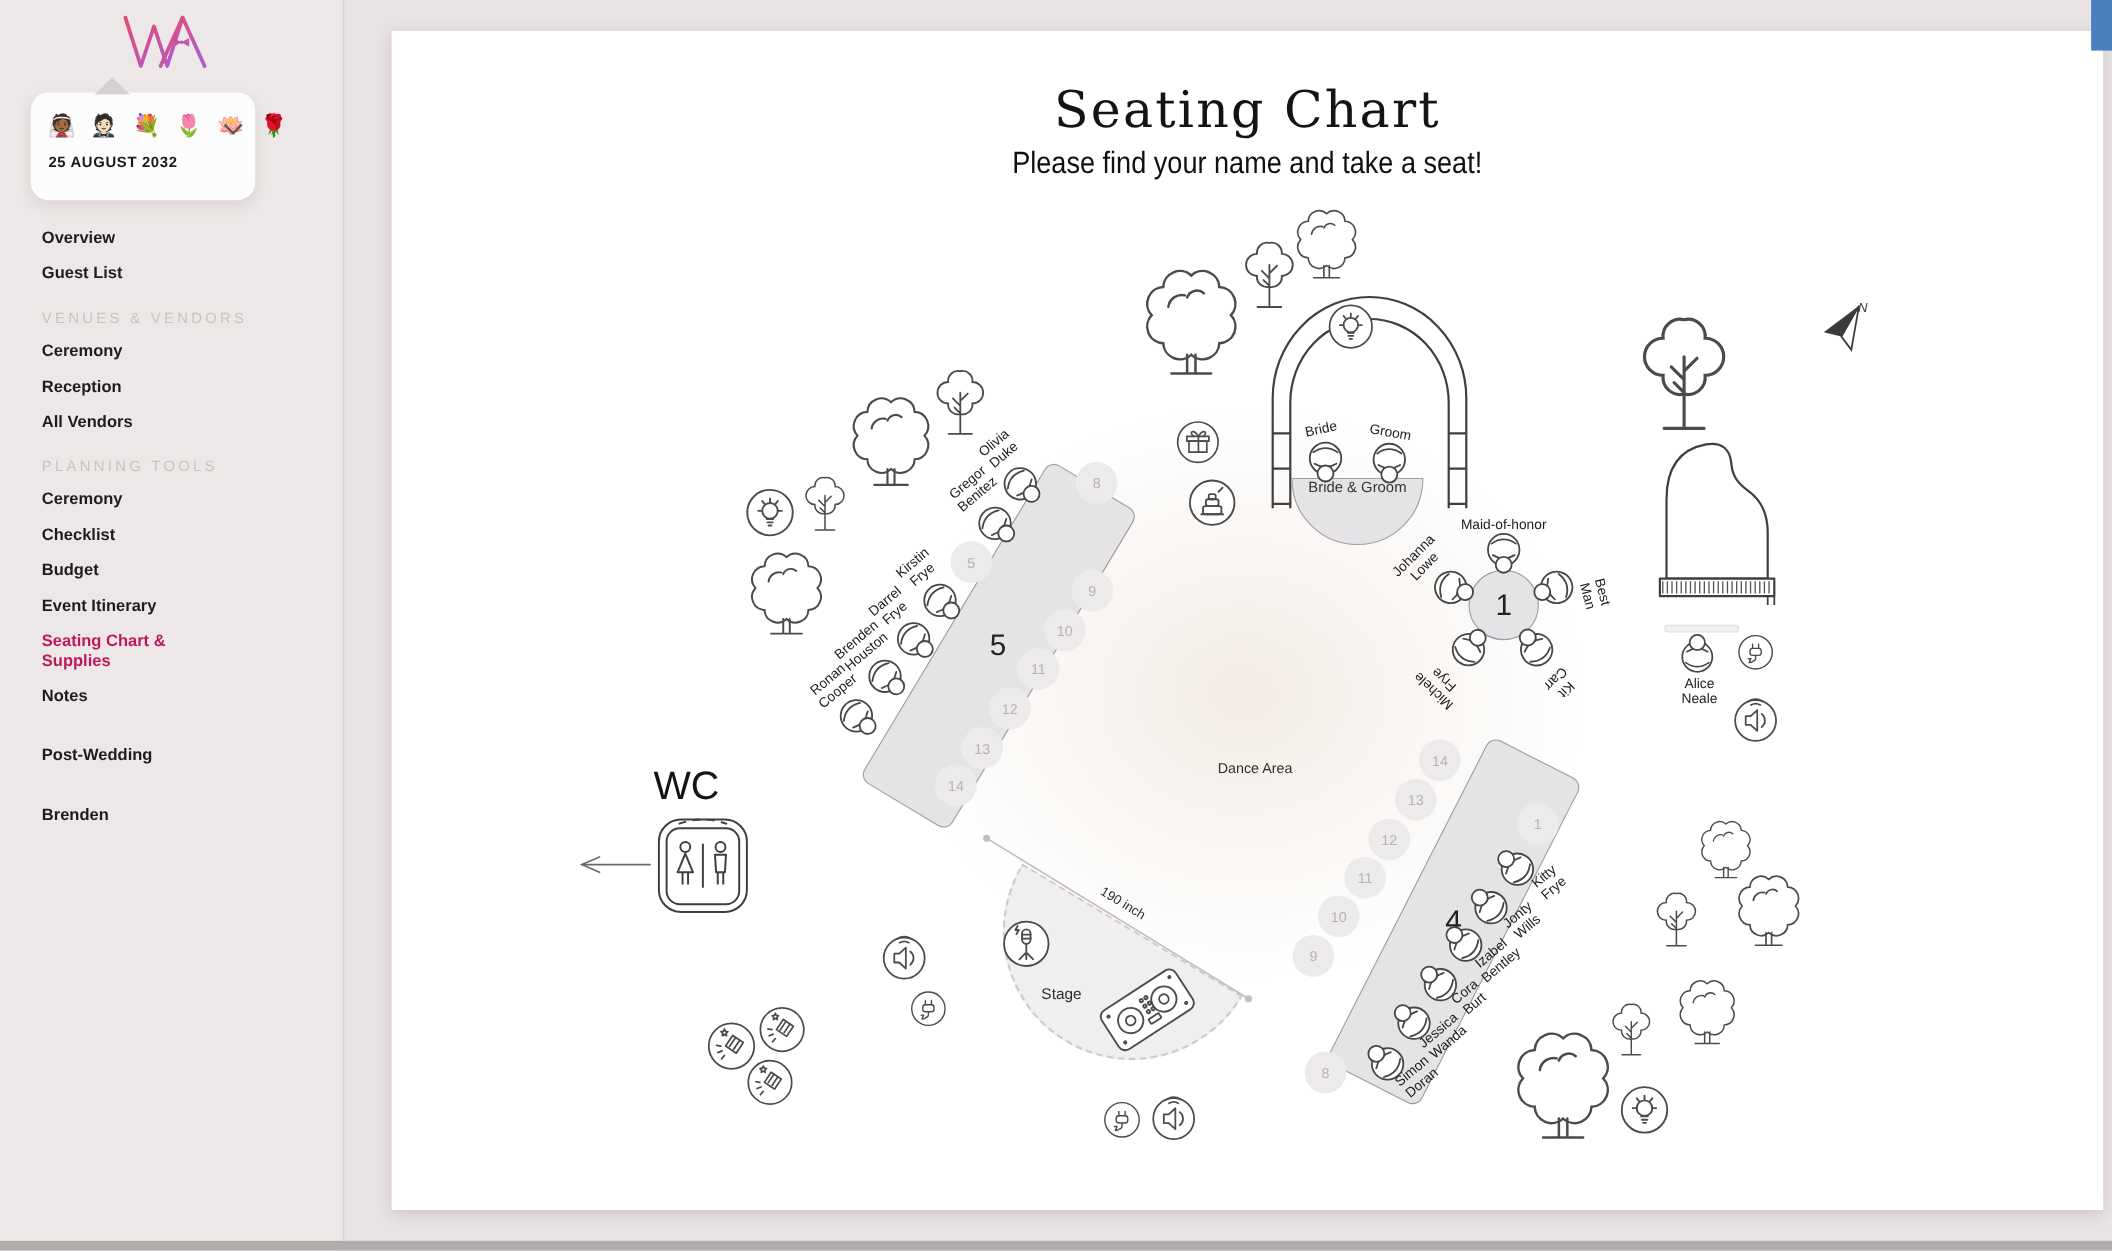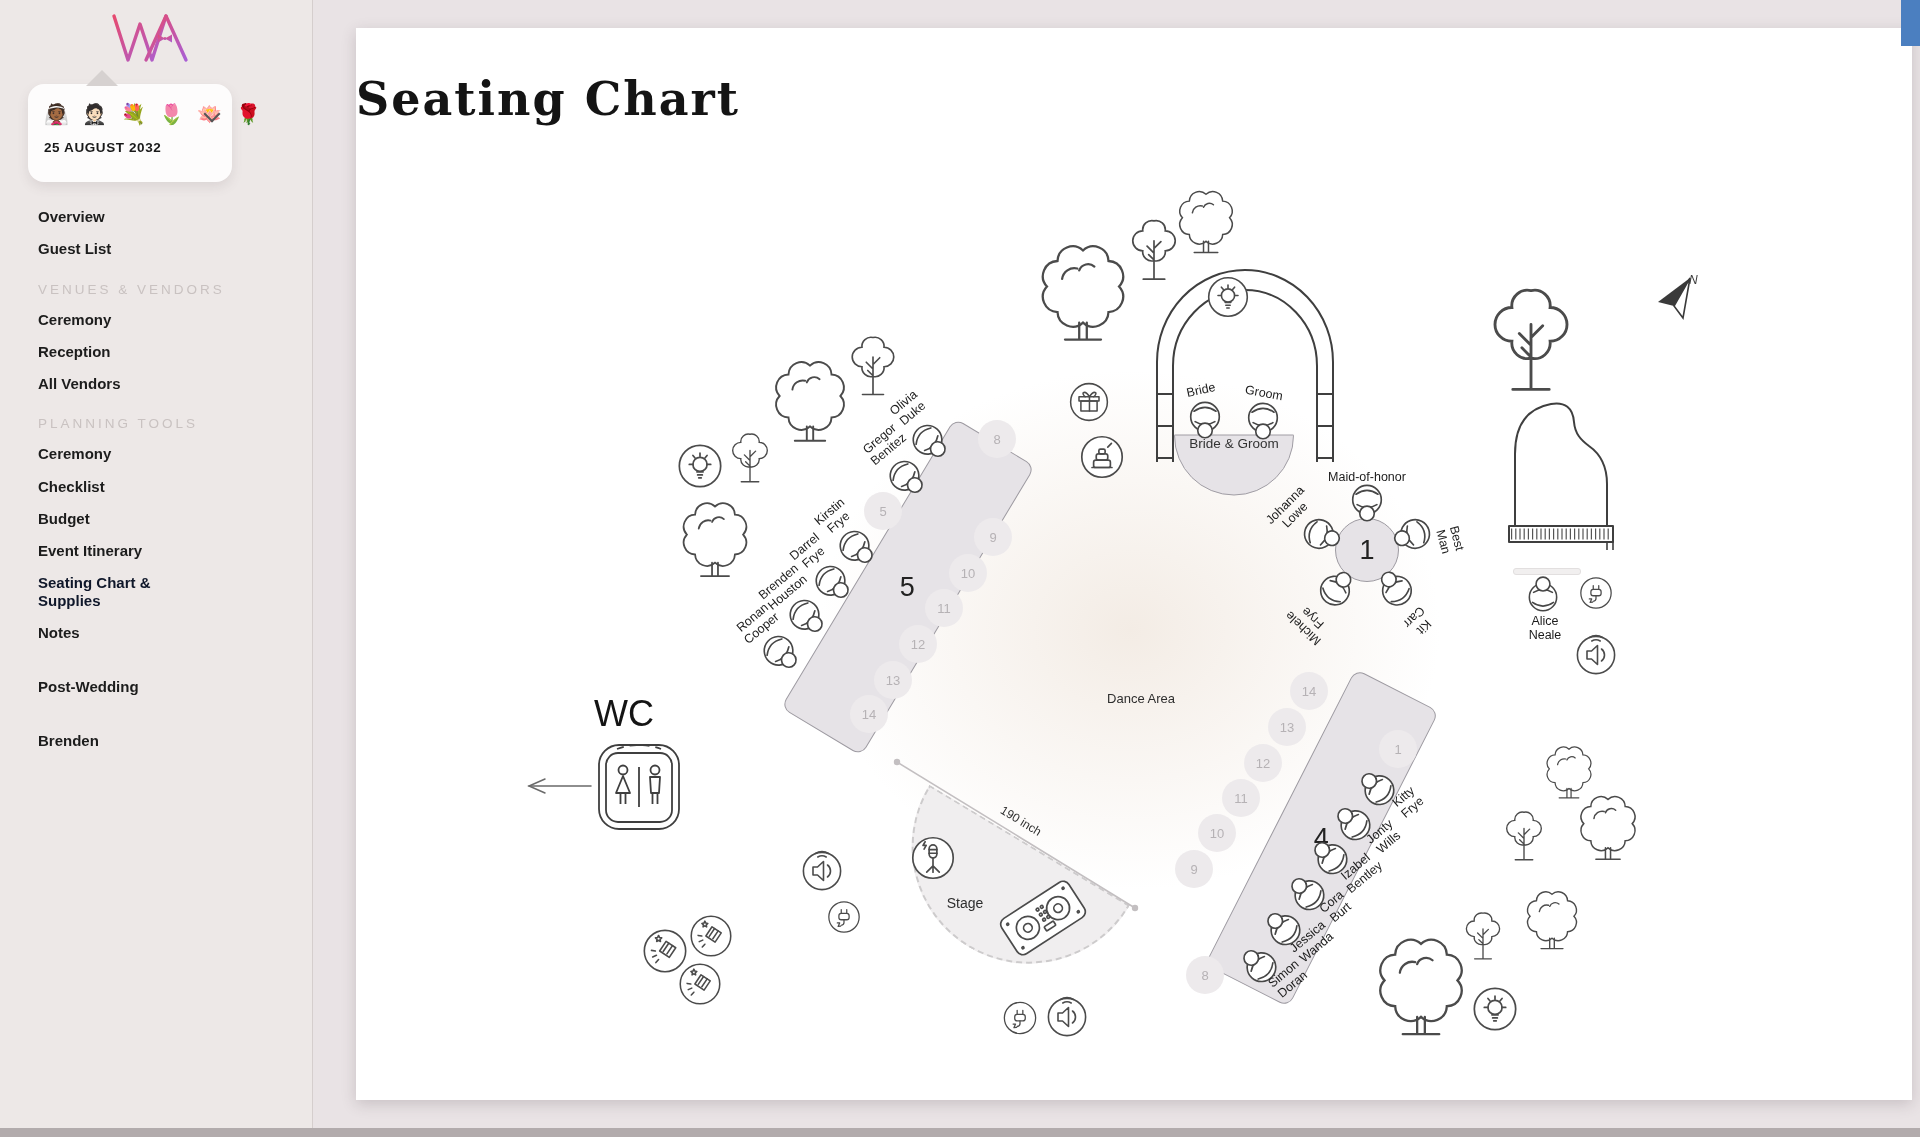--- a/index.html
+++ b/index.html
@@ -14,27 +14,27 @@
   .card-notch{position:absolute;left:58px;top:-14px;width:0;height:0;
               border-left:16px solid transparent;border-right:16px solid transparent;
               border-bottom:16px solid #d6d1d0;}
   .emoji-row{position:absolute;left:16px;top:18px;font-size:20px;letter-spacing:4px;white-space:nowrap;}
   .chevron{position:absolute;right:14px;top:24px;width:10px;height:10px;border-right:2px solid #555;
            border-bottom:2px solid #555;transform:rotate(45deg);cursor:pointer;}
   .card-date{position:absolute;left:16px;top:56px;font-size:13.5px;font-weight:700;letter-spacing:.6px;color:#191919;}
   .nav{position:absolute;left:38px;top:208px;right:16px;}
   .nav-item{font-size:15px;font-weight:600;color:#1c1c1c;margin-bottom:15px;cursor:pointer;line-height:1.15;}
   .nav-header{font-size:13.5px;font-weight:500;letter-spacing:3px;color:#c9c2c1;margin:24px 0 14px 0;}
-  .nav-item.active{color:#0f172a;max-width:168px;}
+  .nav-item.active{color:#be185d;max-width:168px;}
   .nav-gap{height:22px;}
   
   .canvas{position:absolute;left:356px;top:28px;width:1556px;height:1072px;background:#ffffff;
           box-shadow:0 4px 14px rgba(70,55,65,.20);}
-  .page-title{position:absolute;left:0;right:0;top:44px;text-align:left;
-              font-family:"DejaVu Serif",serif;font-weight:700;font-size:46px;letter-spacing:2px;color:#141414;}
+  .page-title{position:absolute;left:0;right:0;top:44px;text-align:center;
+              font-family:"DejaVu Serif",serif;font-weight:400;font-size:46px;letter-spacing:2px;color:#141414;}
   .page-subtitle{position:absolute;left:0;right:0;top:104px;text-align:center;font-size:28px;color:#101010;}
   .page-subtitle span{display:inline-block;transform:scaleX(.88);}
   .glow{position:absolute;left:464px;top:342px;width:620px;height:520px;border-radius:50%;
         background:radial-gradient(closest-side,rgba(242,234,226,.9),rgba(242,234,226,0));}
   
   .pin{position:absolute;transform:translate(-50%,-50%) rotate(var(--r,0deg));}
   .nlabel{font-size:12.5px;line-height:1.12;color:#1c1c1c;white-space:nowrap;text-align:center;z-index:4;}
   .nlabel .l{display:block;}
   .seat{width:38px;height:38px;border-radius:50%;background:#edeaec;color:#b6b2b5;font-size:13px;
         display:flex;align-items:center;justify-content:center;z-index:2;cursor:pointer;}
@@ -187,20 +187,21 @@
       <div class="nav-item">Notes</div>
       <div class="nav-gap"></div>
       <div class="nav-item">Post-Wedding</div>
       <div class="nav-gap"></div>
       <div class="nav-item">Brenden</div>
     </div>
   </div>
 
   <div class="canvas">
     <div class="page-title">Seating Chart</div>
+    <div class="page-subtitle"><span>Please find your name and take a seat!</span></div>
 
     <div class="glow"></div>
     <div class="pin maplabel" style="left:785px;top:670px;">Dance Area</div>
 
     <svg class="pin lineart" style="left:727px;top:268px;--r:0deg" width="95" height="110" viewBox="0 0 100 116">
         <use href="#sym-cloud-tree"></use>
       </svg>
     <svg class="pin lineart" style="left:850px;top:196px;" width="62" height="72" viewBox="0 0 100 116">
         <use href="#sym-cloud-tree"></use>
       </svg>

